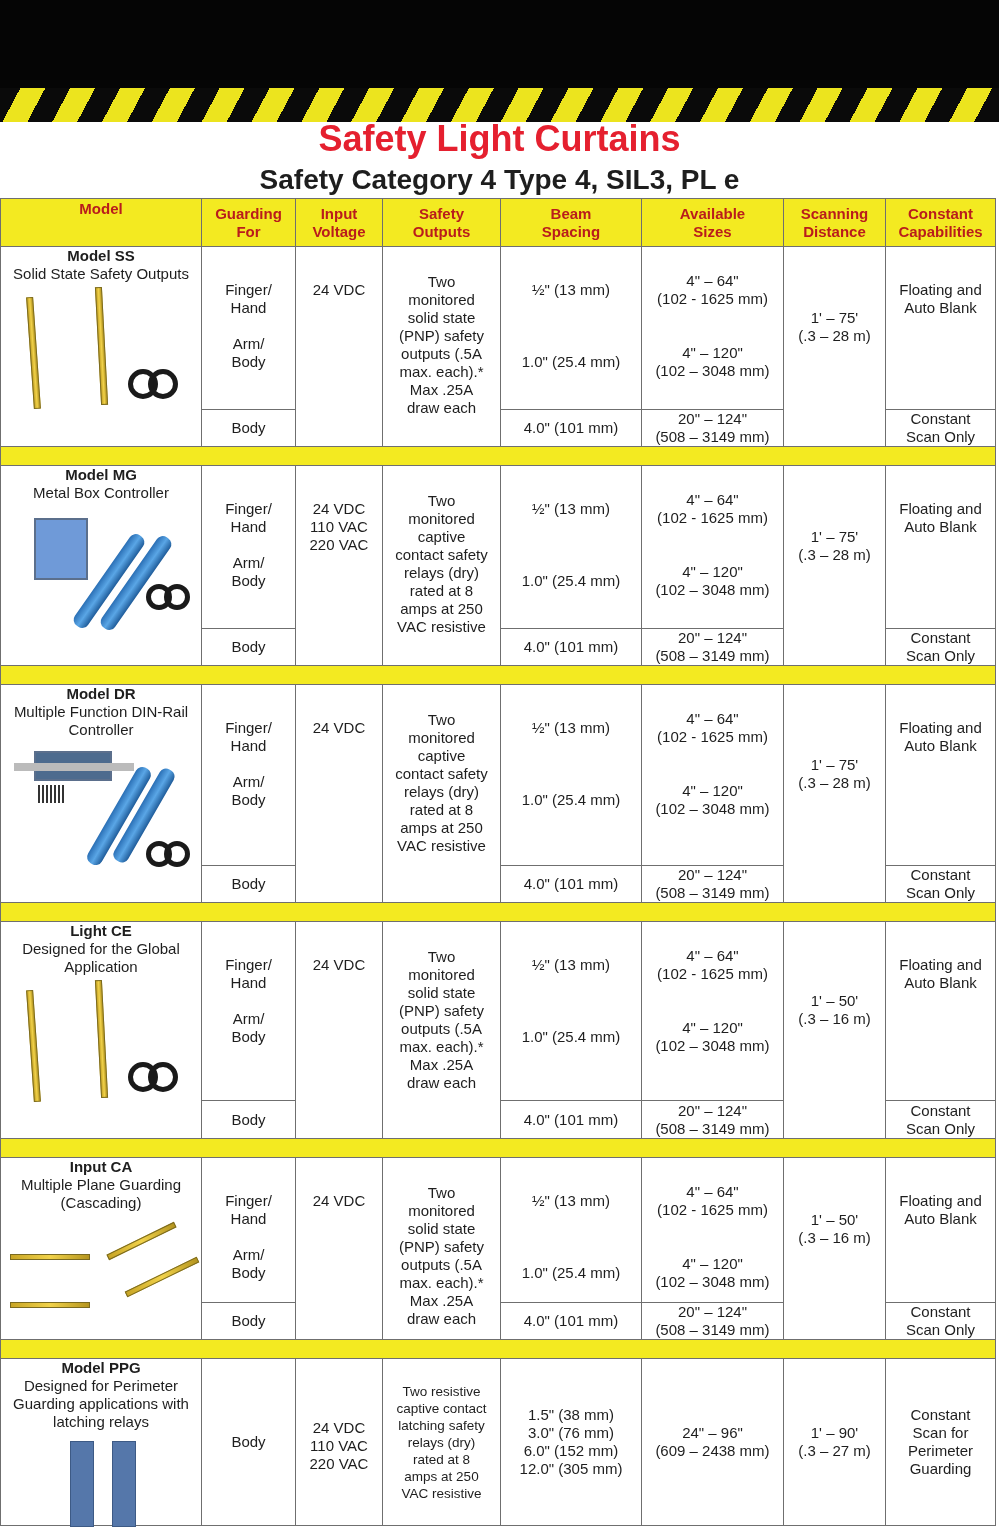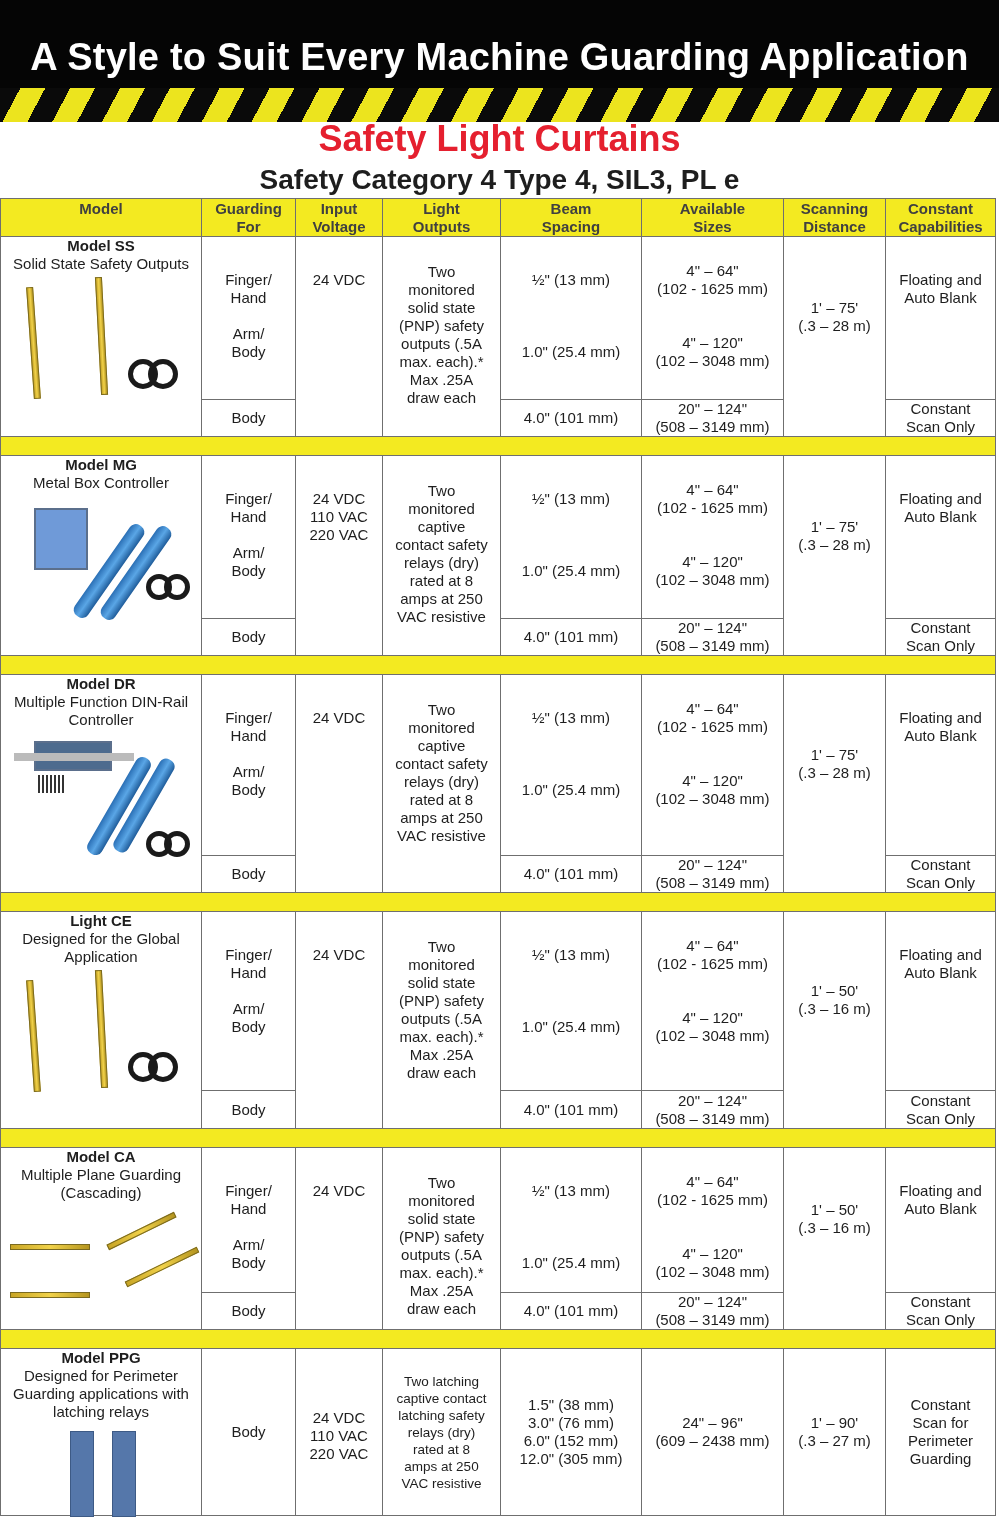--- a/index.html
+++ b/index.html
@@ -14,21 +14,21 @@
 
   .title-red { position: absolute; left: 0; top: 118px; width: 999px; text-align: center;
     color: #e5202f; font-weight: bold; font-size: 36px; }
   .subtitle { position: absolute; left: 0; top: 164px; width: 999px; text-align: center;
     color: #1e1e1e; font-weight: bold; font-size: 28px; }
 
   table.spec { position: absolute; left: 0; top: 198px; width: 995px; border-collapse: collapse;
     table-layout: fixed; font-size: 15px; }
   table.spec th, table.spec td { border: 1.5px solid #6f6f6f; text-align: center; }
   table.spec th { background: #f3ea21; font-weight: bold; font-size: 15px; line-height: 18px;
-    height: 38px; color: #404040; vertical-align: middle; text-align: center; }
+    height: 48px; color: #b91c1c; vertical-align: middle; text-align: center; }
   table.spec td { background: #ffffff; vertical-align: top; line-height: 18px; padding: 0 2px; }
   tr.sep td { background: #f3ea21; height: 19px; padding: 0; border-left: 1.5px solid #6f6f6f; border-right: 1.5px solid #6f6f6f; }
 
   .model-cell { padding-top: 0 !important; }
   .model-name { font-weight: bold; font-size: 15px; display: block; }
   .model-desc { display: block; text-align: center; }
   .img-wrap { position: relative; margin: 4px auto 0; }
 
   .pad-top { padding-top: 34px !important; }
   .line { display: block; }
@@ -39,21 +39,20 @@
   .bar-y { position: absolute; width: 7px; background: linear-gradient(90deg, #c8a526, #f1d24a 50%, #b5951f); border: 1px solid #7a6a20; }
   .bar-b { position: absolute; width: 16px; background: linear-gradient(90deg, #2a6fb5, #5aa6e6 50%, #1f5c9a); border-radius: 7px; }
   .coil { position: absolute; width: 30px; height: 30px; border: 5px solid #1a1a1a; border-radius: 50%; }
   .box { position: absolute; background: #6f9ad8; border: 2px solid #5b6f8c; }
   .pbox { position: absolute; background: #5577aa; border: 1px solid #3d5a85; }
 </style>
 </head>
 <body>
 
 <div class="banner">
-  <div class="banner-title">A Style to Suit Every Machine Guarding Application</div>
   <div class="hazard"></div>
 </div>
 
 <div class="title-red">Safety Light Curtains</div>
 <div class="subtitle">Safety Category 4 Type 4, SIL3, PL e</div>
 
 <table class="spec">
   <colgroup>
     <col style="width:201px">
       <col style="width:94px">
@@ -71,21 +70,21 @@
         </th>
       <th>
           <span class="line">Guarding</span>
           <span class="line">For</span>
         </th>
       <th>
           <span class="line">Input</span>
           <span class="line">Voltage</span>
         </th>
       <th>
-          <span class="line">Light</span>
+          <span class="line">Safety</span>
           <span class="line">Outputs</span>
         </th>
       <th>
           <span class="line">Beam</span>
           <span class="line">Spacing</span>
         </th>
       <th>
           <span class="line">Available</span>
           <span class="line">Sizes</span>
         </th>
@@ -371,21 +370,21 @@
         <td class="mid">
           <span class="line ">Constant</span>
           <span class="line ">Scan Only</span>
         </td>
       </tr>
       <tr class="sep">
         <td colspan="8"></td>
       </tr>
       <tr style="height:145px">
         <td rowspan="2" class="model-cell">
-          <span class="model-name">Model CA</span>
+          <span class="model-name">Input CA</span>
           <span class="model-desc">Multiple Plane Guarding</span>
           <span class="model-desc">(Cascading)</span>
           <div class="img-wrap" style="width:195px;height:110px;">
         <div class="bar-y" style="left:6px;top:38px;width:80px;height:6px;"></div>
         <div class="bar-y" style="left:100px;top:22px;width:75px;height:6px;transform:rotate(-26deg);"></div>
         <div class="bar-y" style="left:6px;top:86px;width:80px;height:6px;"></div>
         <div class="bar-y" style="left:118px;top:58px;width:80px;height:6px;transform:rotate(-26deg);"></div>
       </div>
         </td>
         <td class="pad-top">
@@ -455,21 +454,21 @@
       <div class="pbox" style="left:106px;top:6px;width:24px;height:86px;"></div>
     </div>
         </td>
         <td class="mid"><span>Body</span></td>
         <td class="mid" style="padding-top:8px">
           <span class="line ">24 VDC</span>
           <span class="line ">110 VAC</span>
           <span class="line ">220 VAC</span>
         </td>
         <td class="mid" style="font-size:13.5px;line-height:17px">
-          <span class="line ">Two latching</span>
+          <span class="line ">Two resistive</span>
           <span class="line ">captive contact</span>
           <span class="line ">latching safety</span>
           <span class="line ">relays (dry)</span>
           <span class="line ">rated at 8</span>
           <span class="line ">amps at 250</span>
           <span class="line ">VAC resistive</span>
         </td>
         <td class="mid">
           <span class="line ">1.5" (38 mm)</span>
           <span class="line ">3.0" (76 mm)</span>

